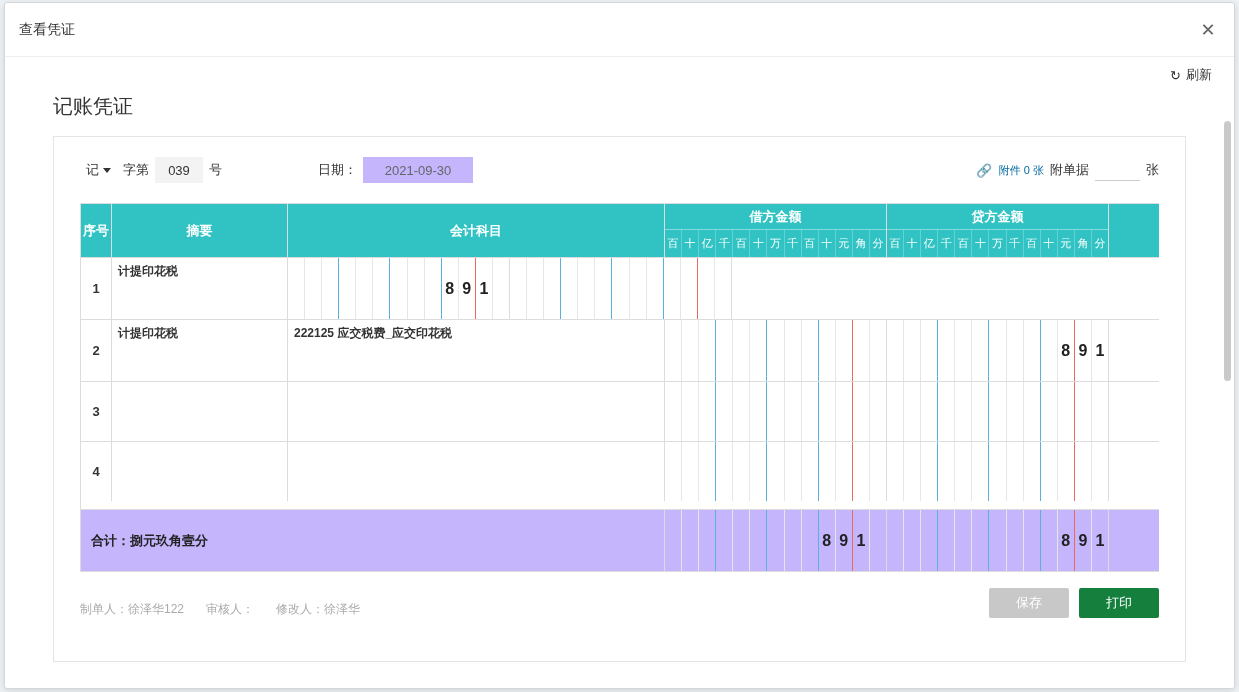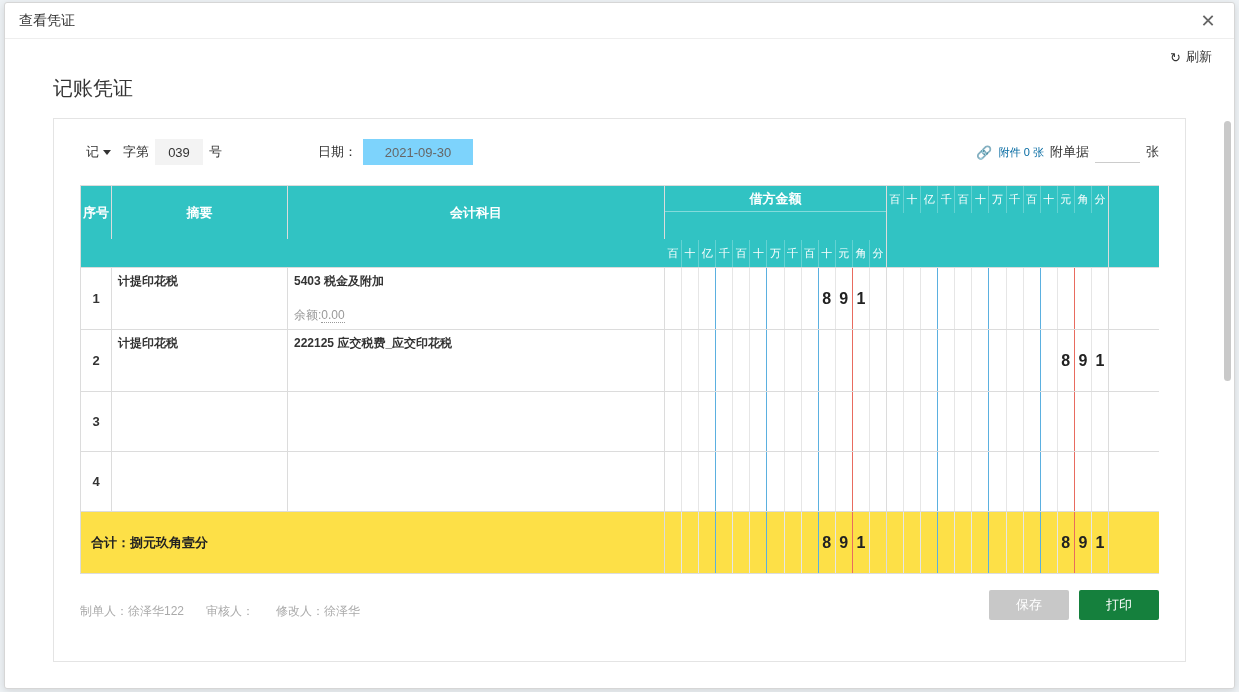--- a/index.html
+++ b/index.html
@@ -15,21 +15,21 @@
   position: absolute;
   top: 2px; left: 4px; right: 4px; bottom: 3px;
   background: #fff;
   border: 1px solid #d6d6d6;
   border-radius: 3px;
   box-shadow: 0 2px 8px rgba(0,0,0,0.12);
   display: flex;
   flex-direction: column;
 }
 .modal-header {
-  height: 36px;
+  height: 54px;
   padding: 0 14px;
   display: flex;
   align-items: center;
   justify-content: space-between;
   border-bottom: 1px solid #eee;
 }
 .modal-title { font-size: 14px; color: #333; font-weight: 500; }
 .close-btn {
   width: 24px; height: 24px;
   display: flex; align-items: center; justify-content: center;
@@ -67,21 +67,21 @@
 .voucher-type {
   display: inline-flex; align-items: center; gap: 4px;
   padding: 2px 6px; cursor: pointer;
 }
 .caret { width: 0; height: 0; border-left: 4px solid transparent; border-right: 4px solid transparent; border-top: 5px solid #333; }
 .num-input {
   width: 48px; height: 26px; border: none; background: #f3f3f3;
   text-align: center; font-size: 13px; color: #333;
 }
 .date-input {
-  width: 110px; height: 26px; border: none; background: #7dd3fc;
+  width: 110px; height: 26px; border: none; background: #c4b5fd;
   text-align: center; font-size: 13px; color: #666;
 }
 .meta-spacer { flex: 1; }
 .attach-icon { font-size: 13px; color: #666; }
 .attach-text { font-size: 11px; color: #0369a1; cursor: pointer; }
 .attach-label { font-size: 13px; color: #333; }
 .attach-input {
   width: 45px; height: 22px; border: none; border-bottom: 1px solid #ccc;
   font-size: 13px; background: transparent;
 }
@@ -93,21 +93,21 @@
   font-size: 13px;
 }
 .thead {
   display: flex;
   background: #31c3c3;
   color: #fff;
 }
 .col-seq { width: 31px; border-right: 1px solid #dcdcdc; }
 .col-summary { width: 176px; border-right: 1px solid #dcdcdc; }
 .col-account { width: 377px; border-right: 1px solid #dcdcdc; }
-.col-amount { width: 222px; border-right: 1px solid #dcdcdc; gap: 28px; }
+.col-amount { width: 222px; border-right: 1px solid #dcdcdc; }
 .th-cell {
   display: flex; align-items: center; justify-content: center;
   height: 53px; font-weight: bold; font-size: 13px;
 }
 .th-stack { display: flex; flex-direction: column; }
 .th-top { height: 26px; display: flex; align-items: center; justify-content: center; border-bottom: 1px solid rgba(255,255,255,0.4); font-weight: bold; }
 .th-units { height: 27px; display: flex; }
 .unit {
   flex: 1; display: flex; align-items: center; justify-content: center;
   font-size: 11px; border-right: 1px solid rgba(255,255,255,0.25);
@@ -141,21 +141,22 @@
 .amount-grid .digit:nth-child(11) { border-right-color: #e86b5f; }
 .amount-grid .digit:last-child { border-right: none; }
 .amount-grid { display: flex; width: 100%; }
 
 .blank-row { min-height: 60px; }
 
 .total-row {
   display: flex;
   border-top: 1px solid #dcdcdc;
   height: 62px;
-  background: #fde047;
+  background: #c4b5fd;
+  margin-top: 8px;
 }
 .total-label {
   width: 584px;
   border-right: 1px solid #dcdcdc;
   display: flex; align-items: center;
   padding-left: 10px;
   font-weight: bold; font-size: 13px; color: #222;
 }
 
 .footer-row {
@@ -242,20 +243,21 @@
               <div class="unit">万</div>
               <div class="unit">千</div>
               <div class="unit">百</div>
               <div class="unit">十</div>
               <div class="unit">元</div>
               <div class="unit">角</div>
               <div class="unit">分</div>
             </div>
         </div>
         <div class="col-amount th-stack">
+          <div class="th-top">贷方金额</div>
           <div class="th-units" id="credit-units">
               <div class="unit">百</div>
               <div class="unit">十</div>
               <div class="unit">亿</div>
               <div class="unit">千</div>
               <div class="unit">百</div>
               <div class="unit">十</div>
               <div class="unit">万</div>
               <div class="unit">千</div>
               <div class="unit">百</div>
@@ -264,24 +266,20 @@
               <div class="unit">角</div>
               <div class="unit">分</div>
             </div>
         </div>
       </div>
 
       <div id="tbody">
           <div class="tbody-row">
             <div class="col-seq">1</div>
             <div class="col-summary summary-cell">计提印花税</div>
-            <div class="col-account account-cell">
-              <div class="account-name">5403 税金及附加</div>
-              <div class="balance">余额:<span class="balance-val">0.00</span></div>
-            </div>
             <div class="col-amount amount-cell">
               <div class="amount-grid">
                 <div class="digit"></div>
                 <div class="digit"></div>
                 <div class="digit"></div>
                 <div class="digit"></div>
                 <div class="digit"></div>
                 <div class="digit"></div>
                 <div class="digit"></div>
                 <div class="digit"></div>

